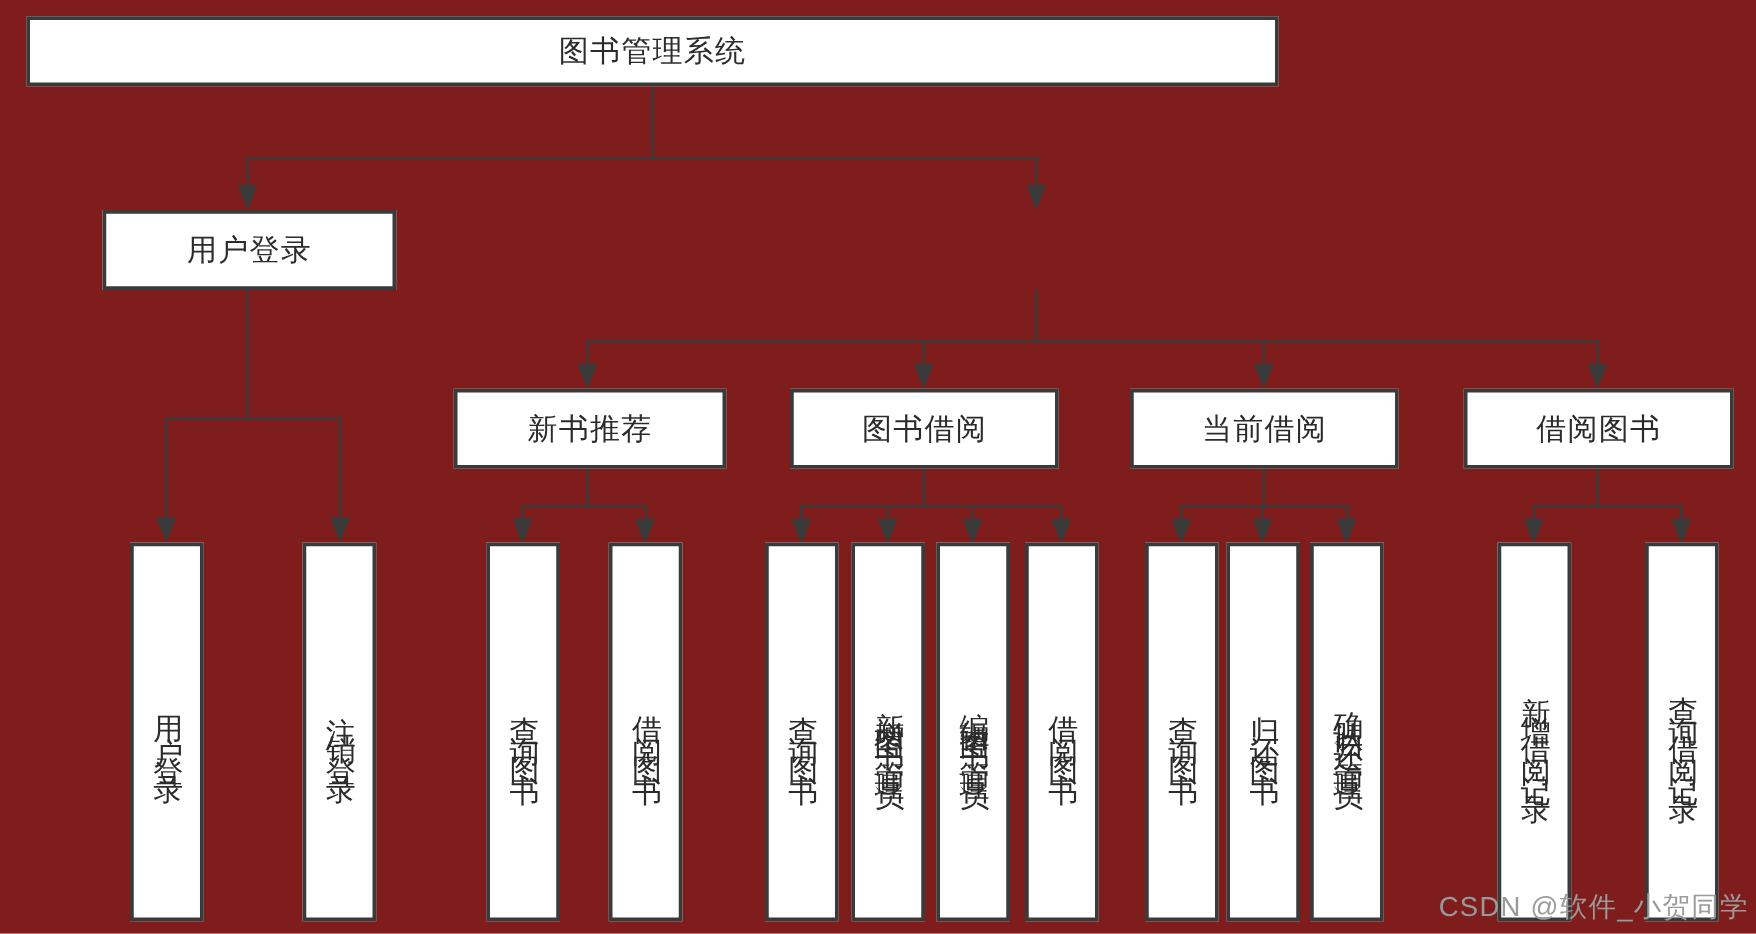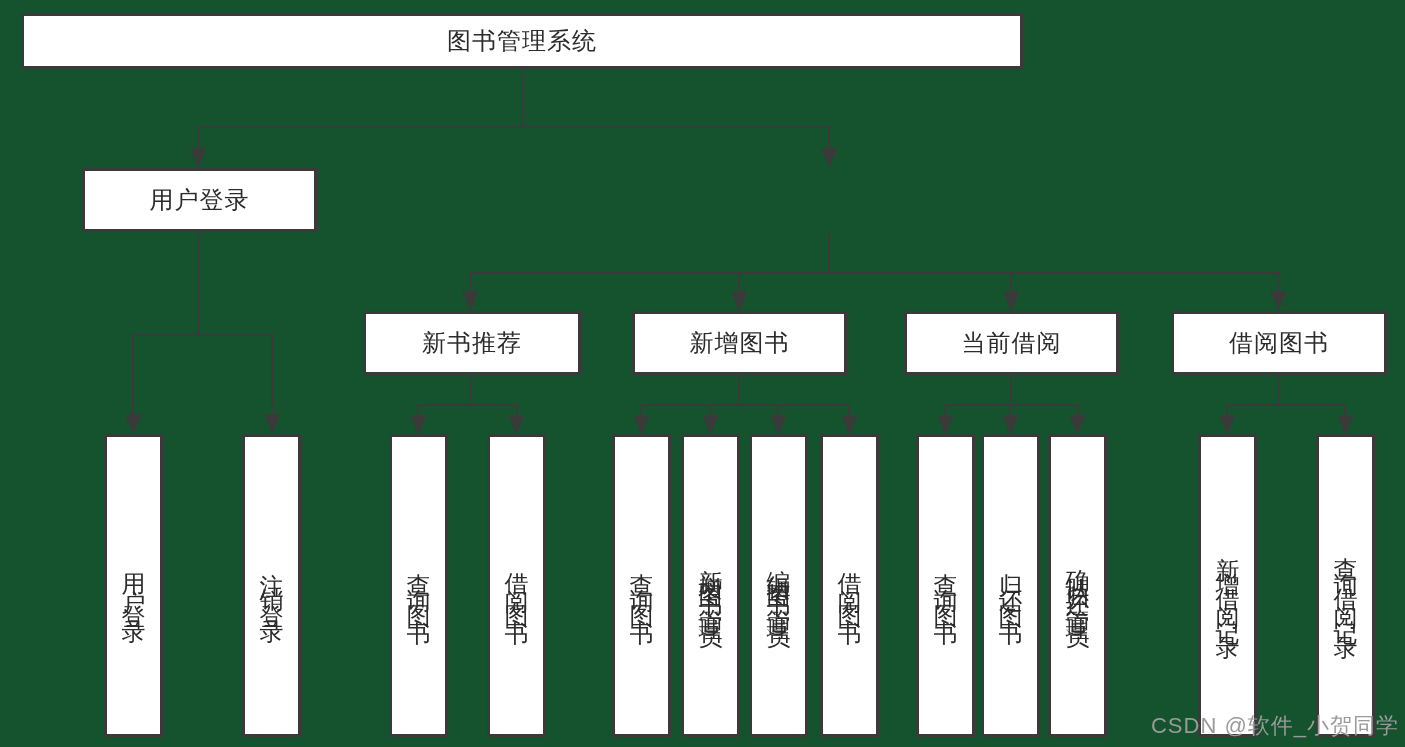--- a/index.html
+++ b/index.html
@@ -1,19 +1,19 @@
 <!DOCTYPE html>
 <html><head>
 <meta charset="utf-8">
 <style>
   html,body{margin:0;padding:0;background:#ffffff;}
   .canvas{
     position:relative;
     width:1405px;height:747px;
-    background:#14532d;
+    background:#7f1d1d;
     overflow:hidden;
     font-family:"Liberation Sans", sans-serif;
     color:#2b2b2b;
   }
   
   .box{
     position:absolute;
     box-sizing:border-box;
     border:3px solid #3a3a3a;
     background:#ffffff;
@@ -132,21 +132,21 @@
   </div>
 
   <div class="box" style="left:82px;top:168px;width:235px;height:64px;">
     <span>用户登录</span>
   </div>
 
   <div class="box" style="left:363px;top:311px;width:218px;height:64px;">
     <span>新书推荐</span>
   </div>
   <div class="box" style="left:632px;top:311px;width:215px;height:64px;">
-    <span>新增图书</span>
+    <span>图书借阅</span>
   </div>
   <div class="box" style="left:904px;top:311px;width:215px;height:64px;">
     <span>当前借阅</span>
   </div>
   <div class="box" style="left:1171px;top:311px;width:216px;height:64px;">
     <span>借阅图书</span>
   </div>
 
   <div class="vbox" style="left:104px;">
     <span class="vlabel" style="letter-spacing: 16px;">用户登录</span>

